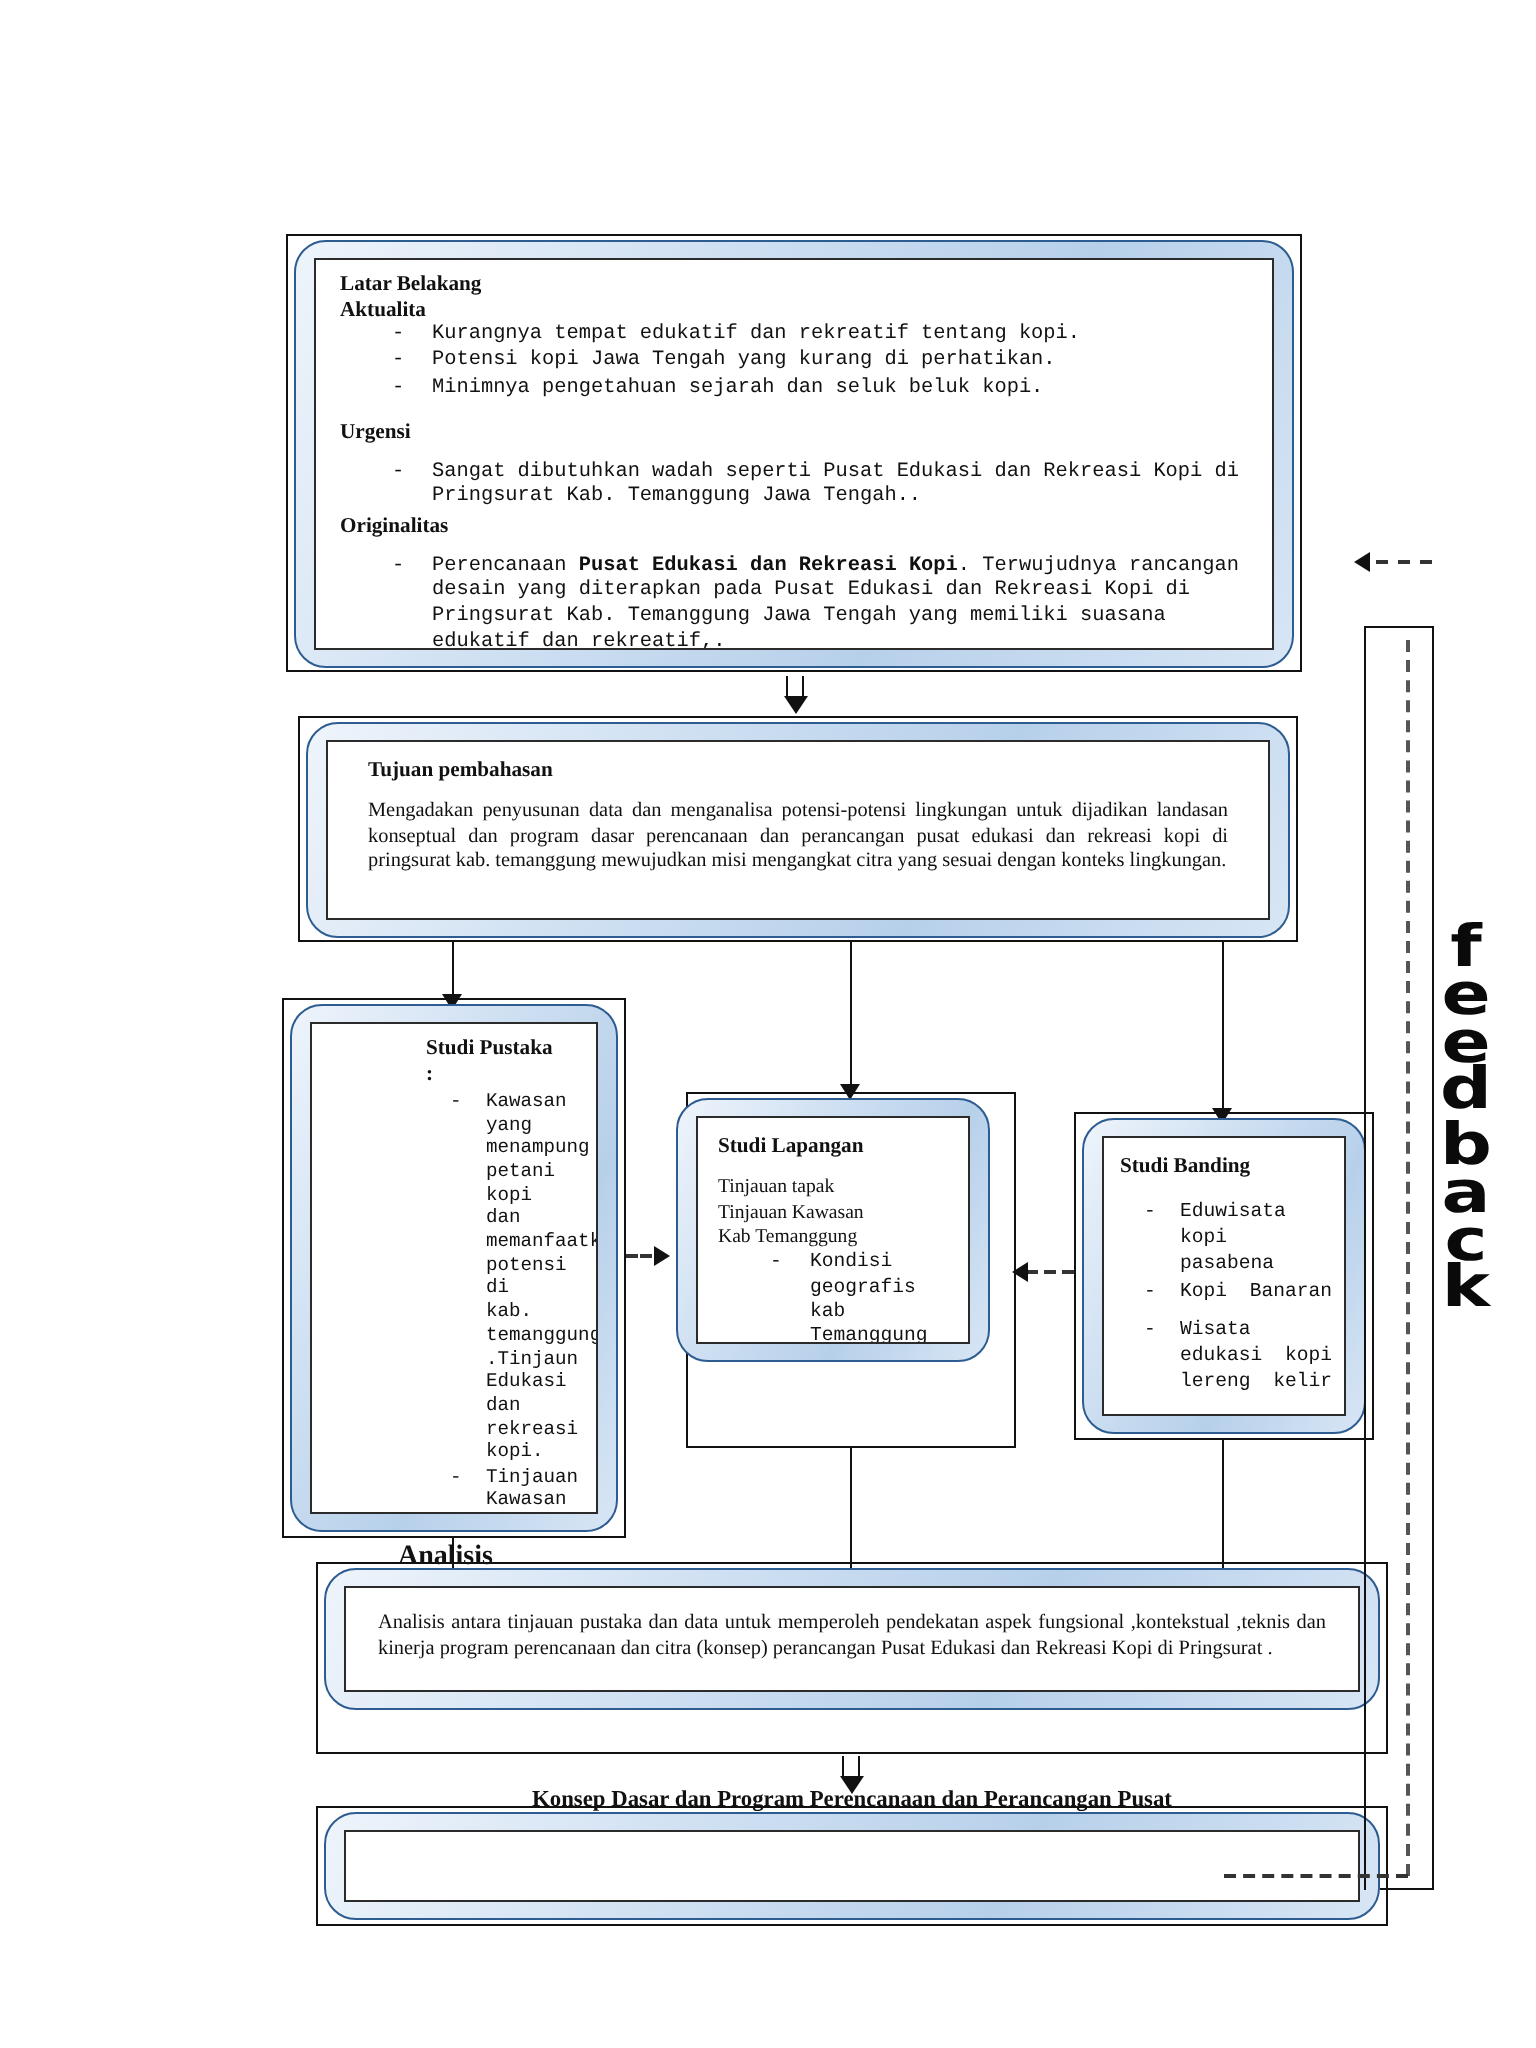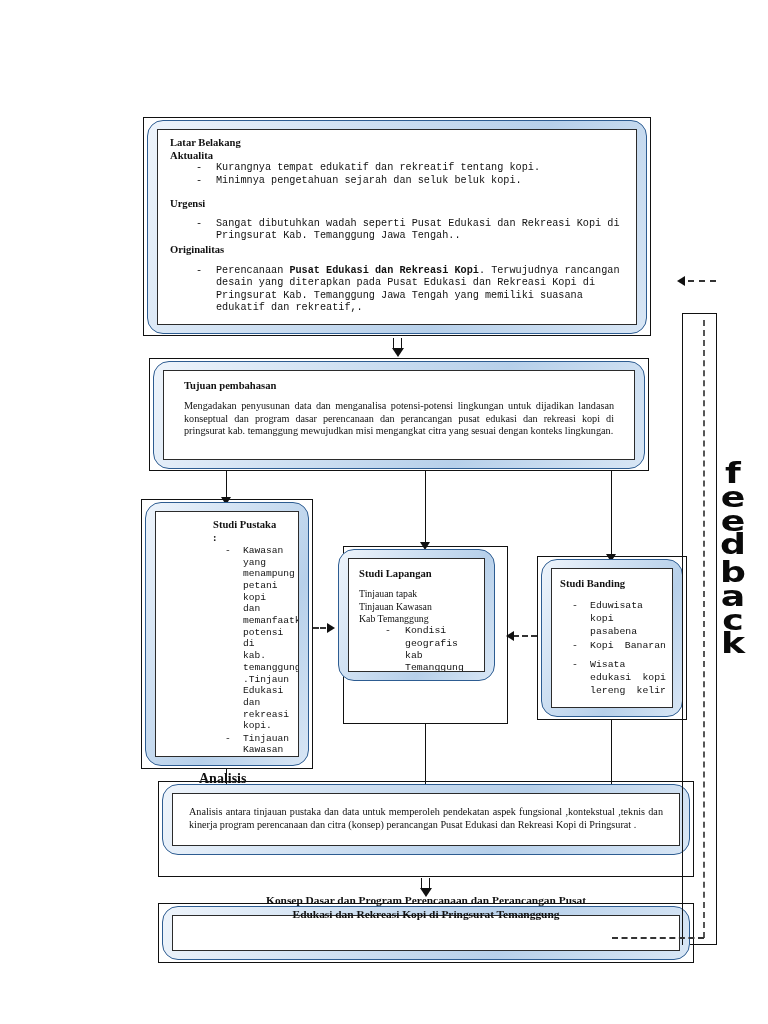--- a/index.html
+++ b/index.html
@@ -184,20 +184,21 @@
 <div id="canvas">
 
   <div class="frame" style="left:143px; top:117px; width:508px; height:219px;"></div>
   <div class="rbox" style="left:147px; top:120px; width:500px; height:214px;">
     <div class="inner">
       <div class="pad">
         <div class="h">Latar Belakang</div>
         <div class="h">Aktualita</div>
         <ul class="dash">
           <li>Kurangnya tempat edukatif dan rekreatif tentang kopi.</li>
+          <li>Potensi kopi Jawa Tengah yang kurang di perhatikan.</li>
           <li>Minimnya pengetahuan sejarah dan seluk beluk kopi.</li>
         </ul>
         <div class="spacer"></div>
         <div class="h">Urgensi</div>
         <div class="spacer"></div>
         <ul class="dash">
           <li>Sangat dibutuhkan wadah seperti Pusat Edukasi dan Rekreasi Kopi di Pringsurat Kab. Temanggung Jawa Tengah..</li>
         </ul>
         <div class="h">Originalitas</div>
         <div class="spacer"></div>
@@ -302,21 +303,20 @@
 
   <div class="minicon" style="left:419px; top:878px;">
     <i class="l"></i>
       <i class="r"></i>
       <b></b>
   </div>
 
   <div class="frame" style="left:158px; top:903px; width:536px; height:60px;"></div>
   <div class="overlap-label ctr" style="left:158px; top:893px; width:536px; font-size:11.4px; line-height:1.25;">
     <div>Konsep Dasar dan Program Perencanaan dan Perancangan  Pusat</div>
-    <div>Edukasi dan Rekreasi Kopi di Pringsurat Temanggung</div>
   </div>
   <div class="rbox" style="left:162px; top:906px; width:528px; height:54px;">
     <div class="inner"></div>
   </div>
 
   <div class="vline" style="left:682px; top:313px; height:632px;"></div>
   <div class="vline" style="left:716px; top:313px; height:632px;"></div>
   <div class="hline" style="left:682px; top:313px; width:35px;"></div>
   <div class="hline" style="left:690px; top:944px; width:27px;"></div>
 

